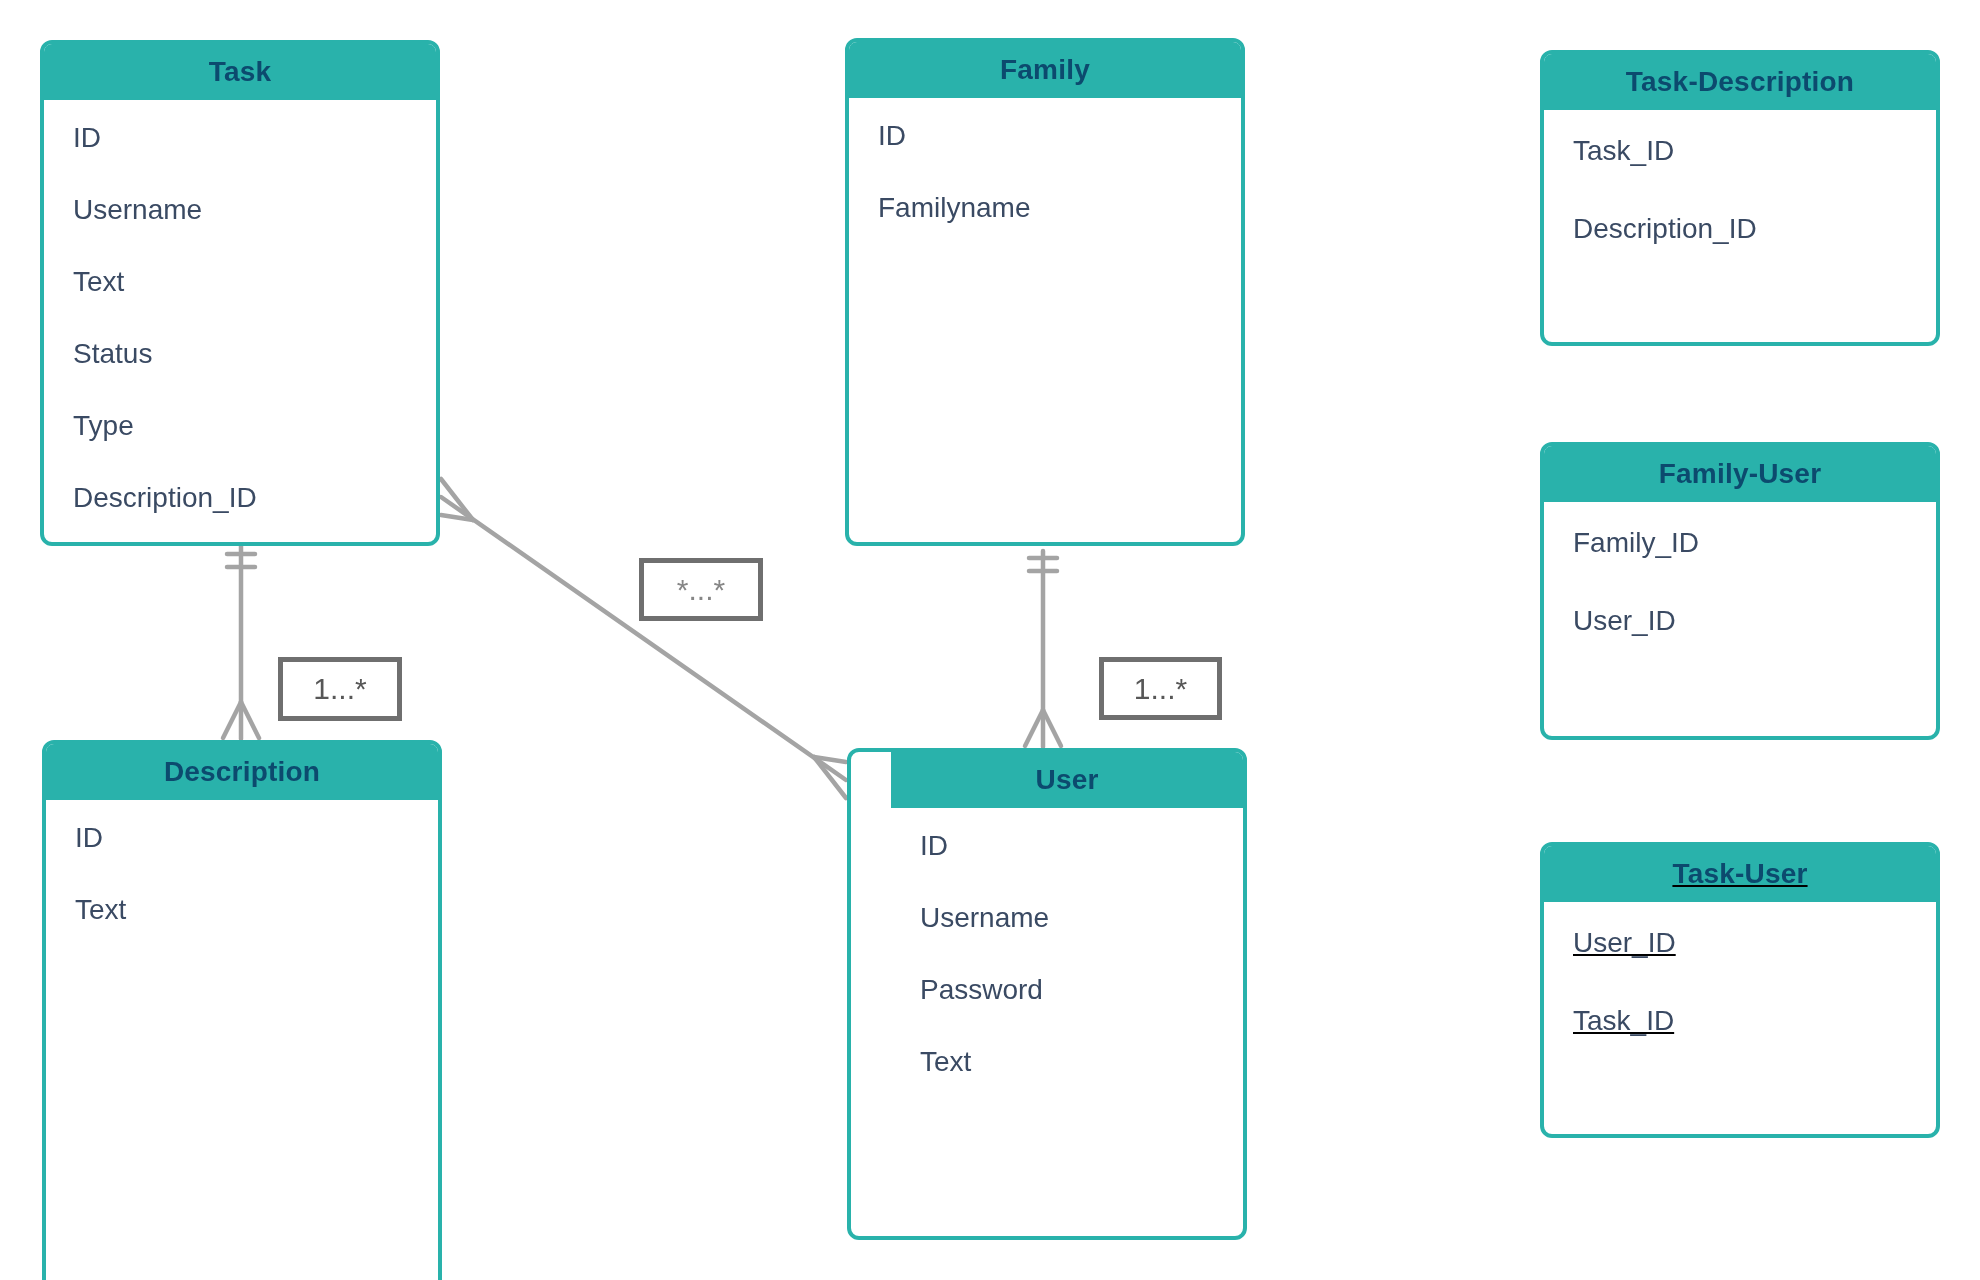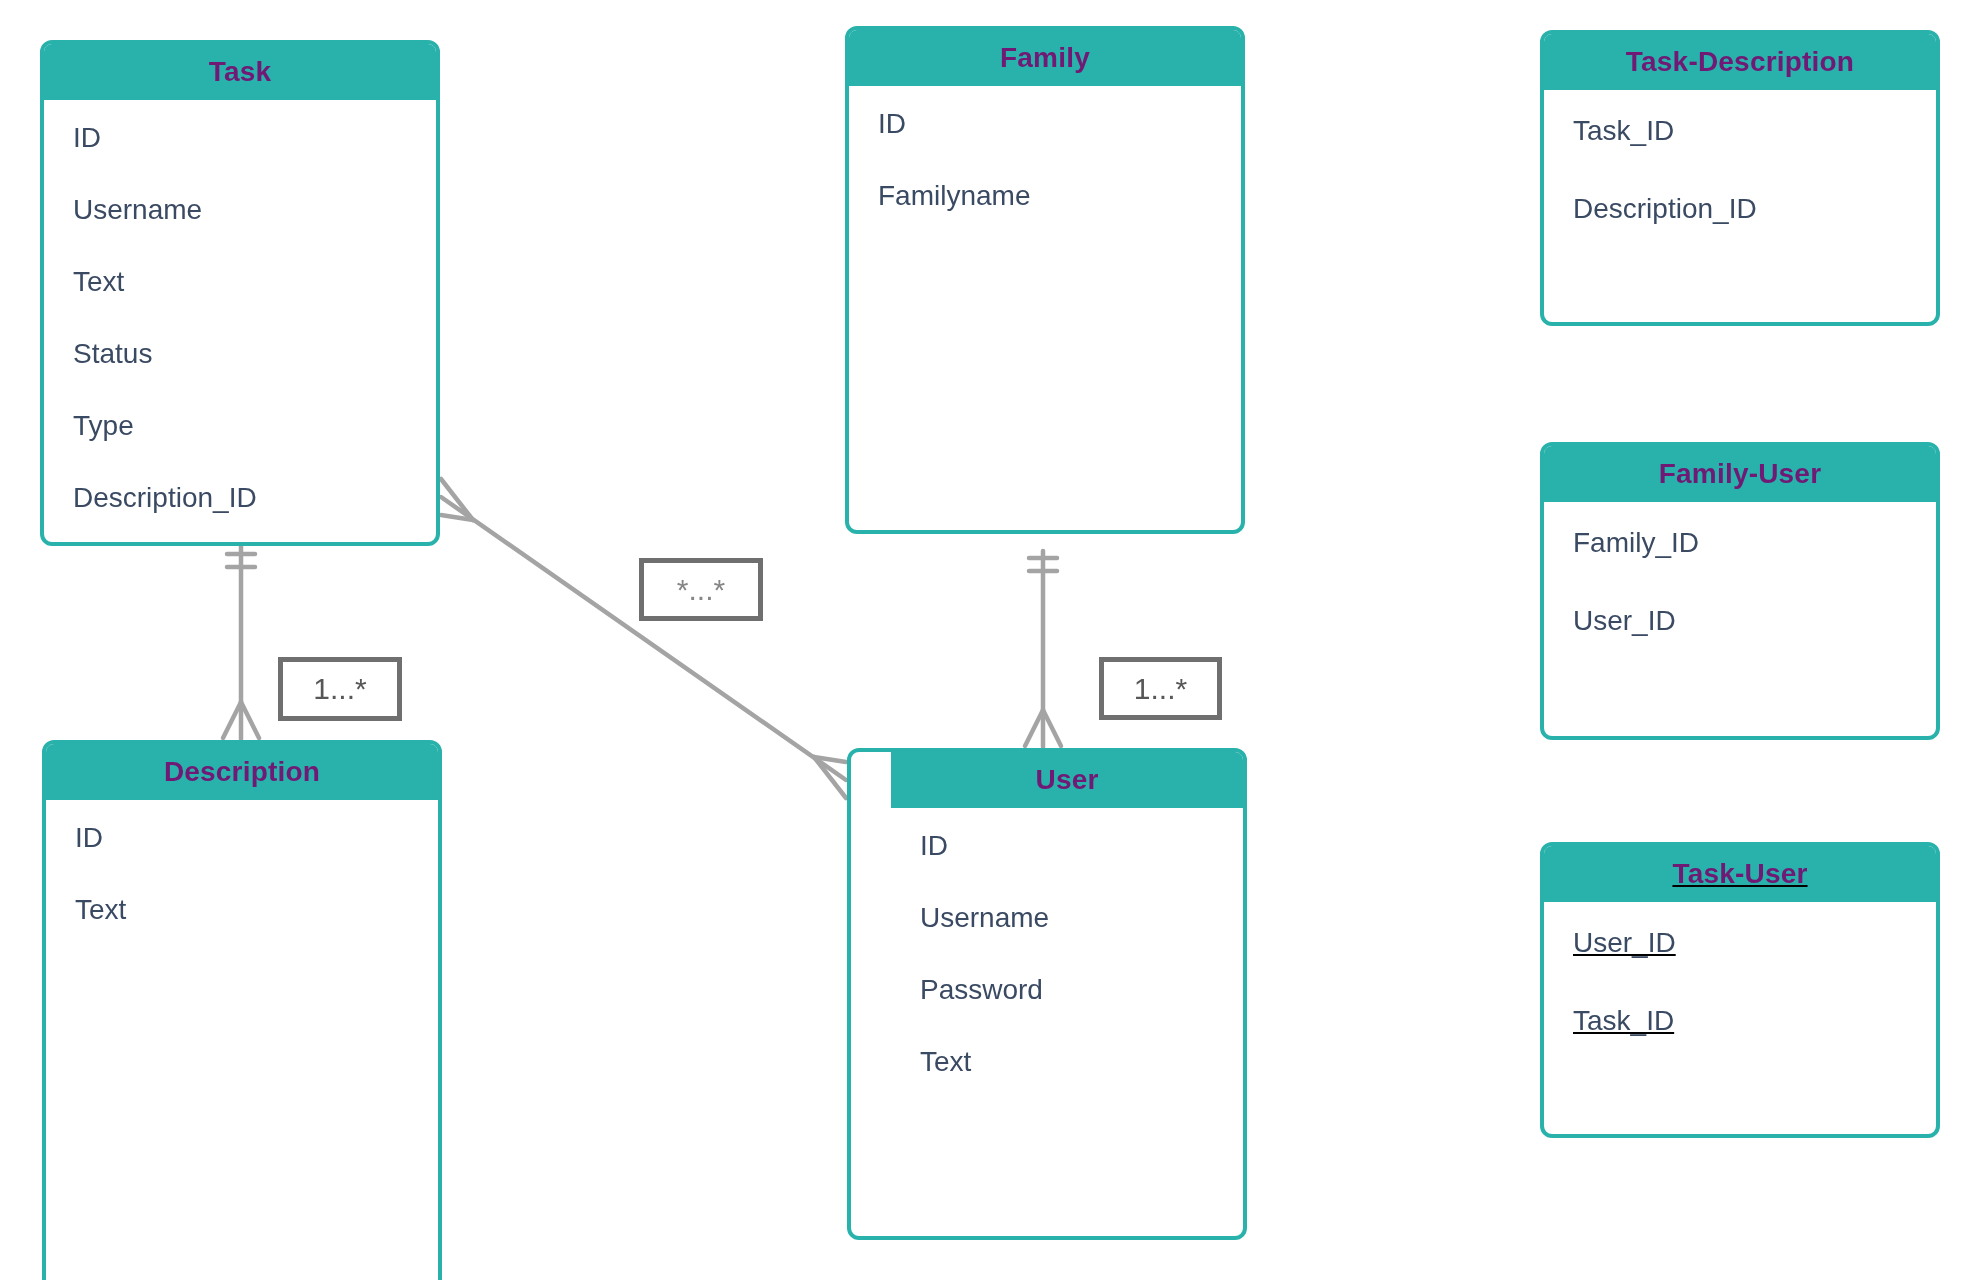--- a/index.html
+++ b/index.html
@@ -17,21 +17,21 @@
   .entity{
     position:absolute;
     background:#ffffff;
     border:4px solid #29b2ab;
     border-radius:12px;
     box-sizing:border-box;
     overflow:hidden;
   }
   .entity-header{
     background:#29b2ab;
-    color:#701a75;
+    color:#0c4a6e;
     height:56px;
     display:flex;align-items:center;justify-content:center;
     font-size:28px;font-weight:700;
     letter-spacing:0.2px;
   }
   .entity-body{padding-top:2px;}
   .field{
     height:72px;
     display:flex;align-items:center;
     padding-left:16px;
@@ -92,31 +92,31 @@
     <div class="entity-body">
       <div class="field">ID</div>
       <div class="field">Username</div>
       <div class="field">Text</div>
       <div class="field">Status</div>
       <div class="field">Type</div>
       <div class="field">Description_ID</div>
     </div>
   </div>
 
-  <div class="entity" style="left:845px;top:26px;width:400px;height:508px;">
+  <div class="entity" style="left:845px;top:38px;width:400px;height:508px;">
     <div class="entity-header">
       <span>Family</span>
     </div>
     <div class="entity-body">
       <div class="field">ID</div>
       <div class="field">Familyname</div>
     </div>
   </div>
 
-  <div class="entity entity--junction" style="left:1540px;top:30px;width:400px;height:296px;">
+  <div class="entity entity--junction" style="left:1540px;top:50px;width:400px;height:296px;">
     <div class="entity-header">
       <span>Task-Description</span>
     </div>
     <div class="entity-body">
       <div class="field">Task_ID</div>
       <div class="field">Description_ID</div>
     </div>
   </div>
 
   <div class="entity entity--junction" style="left:1540px;top:442px;width:400px;height:298px;">

